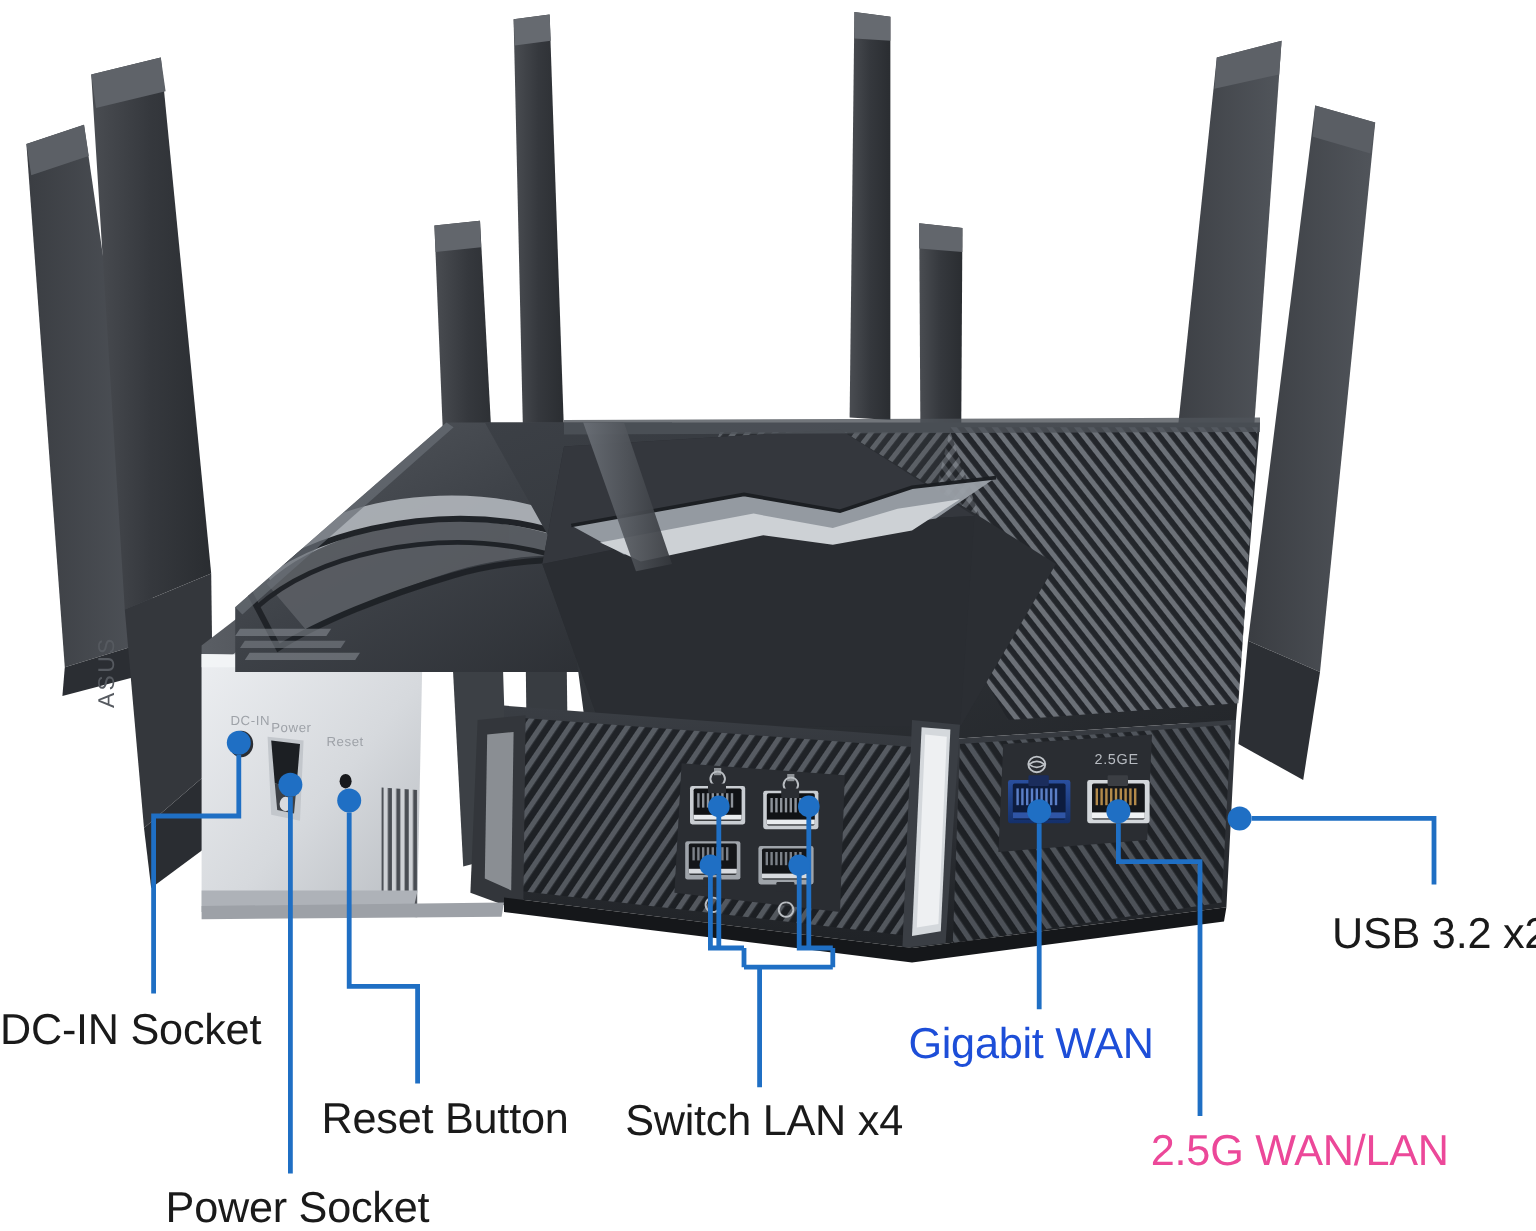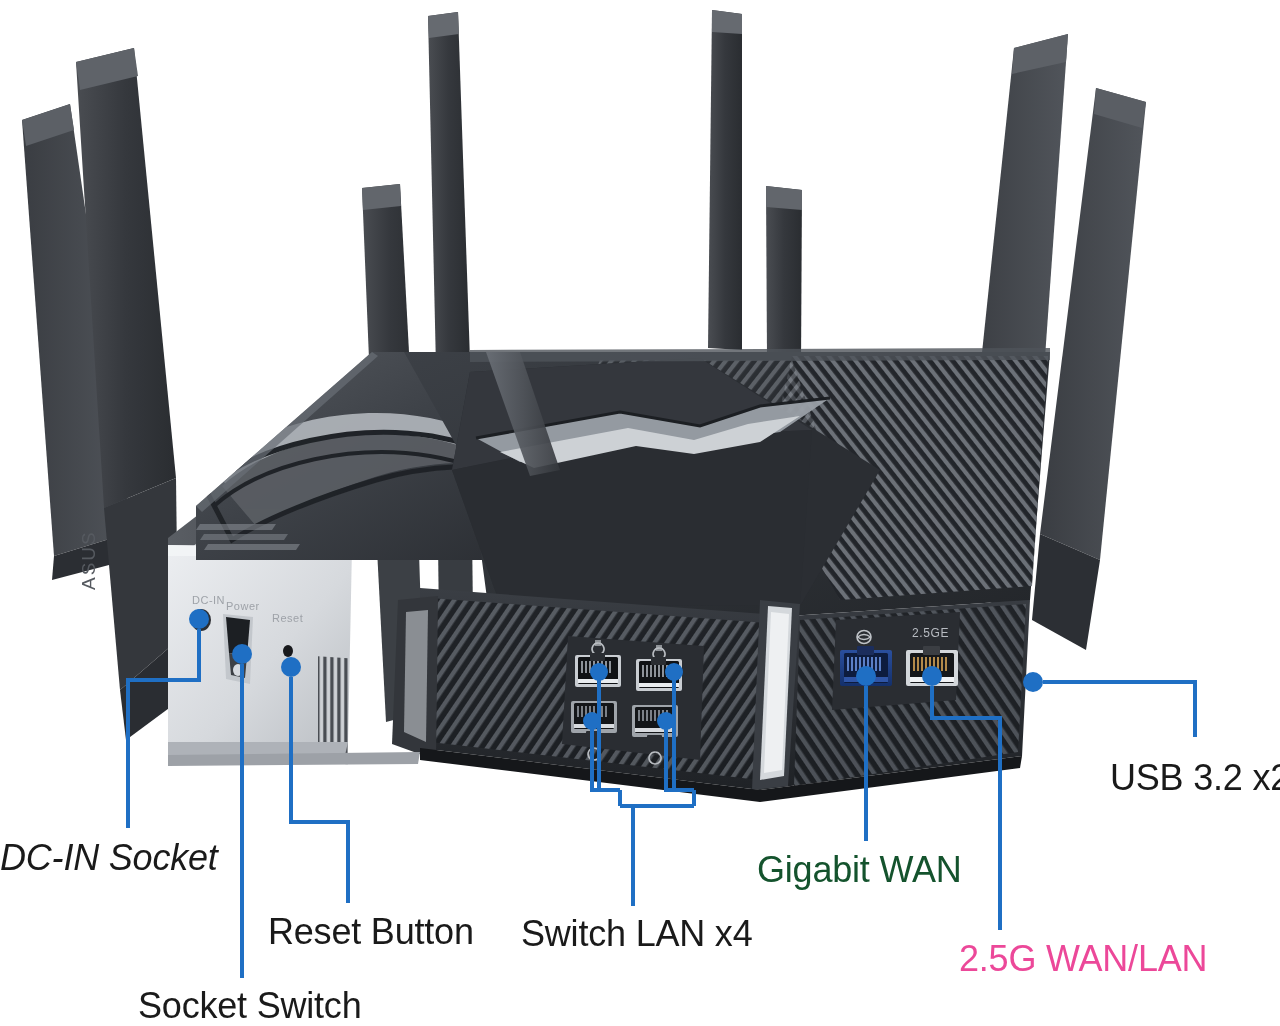--- a/index.html
+++ b/index.html
@@ -404,22 +404,22 @@
         <circle cx="674" cy="672" r="9" fill="#1f6fc4"></circle>
         <circle cx="592" cy="721" r="9" fill="#1f6fc4"></circle>
         <circle cx="666" cy="721" r="9" fill="#1f6fc4"></circle>
         <circle cx="866" cy="676" r="10" fill="#1f6fc4"></circle>
         <circle cx="932" cy="676" r="10" fill="#1f6fc4"></circle>
         <circle cx="1033" cy="682" r="10" fill="#1f6fc4"></circle>
       </g>
   </svg>
 
   <div id="label-layer">
-      <div class="callout-label" style="left: 0px; top: 840px; font-size: 36px; color: rgb(26, 26, 26); font-style: italic;">DC-IN Socket</div>
-      <div class="callout-label" style="left: 138px; top: 988px; font-size: 36px; color: rgb(26, 26, 26);">Socket Switch</div>
+      <div class="callout-label" style="left: 0px; top: 840px; font-size: 36px; color: rgb(26, 26, 26);">DC-IN Socket</div>
+      <div class="callout-label" style="left: 138px; top: 988px; font-size: 36px; color: rgb(26, 26, 26);">Power Socket</div>
       <div class="callout-label" style="left: 268px; top: 914px; font-size: 36px; color: rgb(26, 26, 26);">Reset Button</div>
       <div class="callout-label" style="left: 521px; top: 916px; font-size: 36px; color: rgb(26, 26, 26);">Switch LAN x4</div>
-      <div class="callout-label" style="left: 757px; top: 852px; font-size: 36px; color: #14532d;">Gigabit WAN</div>
+      <div class="callout-label" style="left: 757px; top: 852px; font-size: 36px; color: #1d4ed8;">Gigabit WAN</div>
       <div class="callout-label" style="left: 959px; top: 941px; font-size: 36px; color: #ec4899;">2.5G WAN/LAN</div>
       <div class="callout-label" style="left: 1110px; top: 760px; font-size: 36px; color: rgb(26, 26, 26);">USB 3.2 x2</div>
     </div>
 
 </div>
 
 </body></html>

